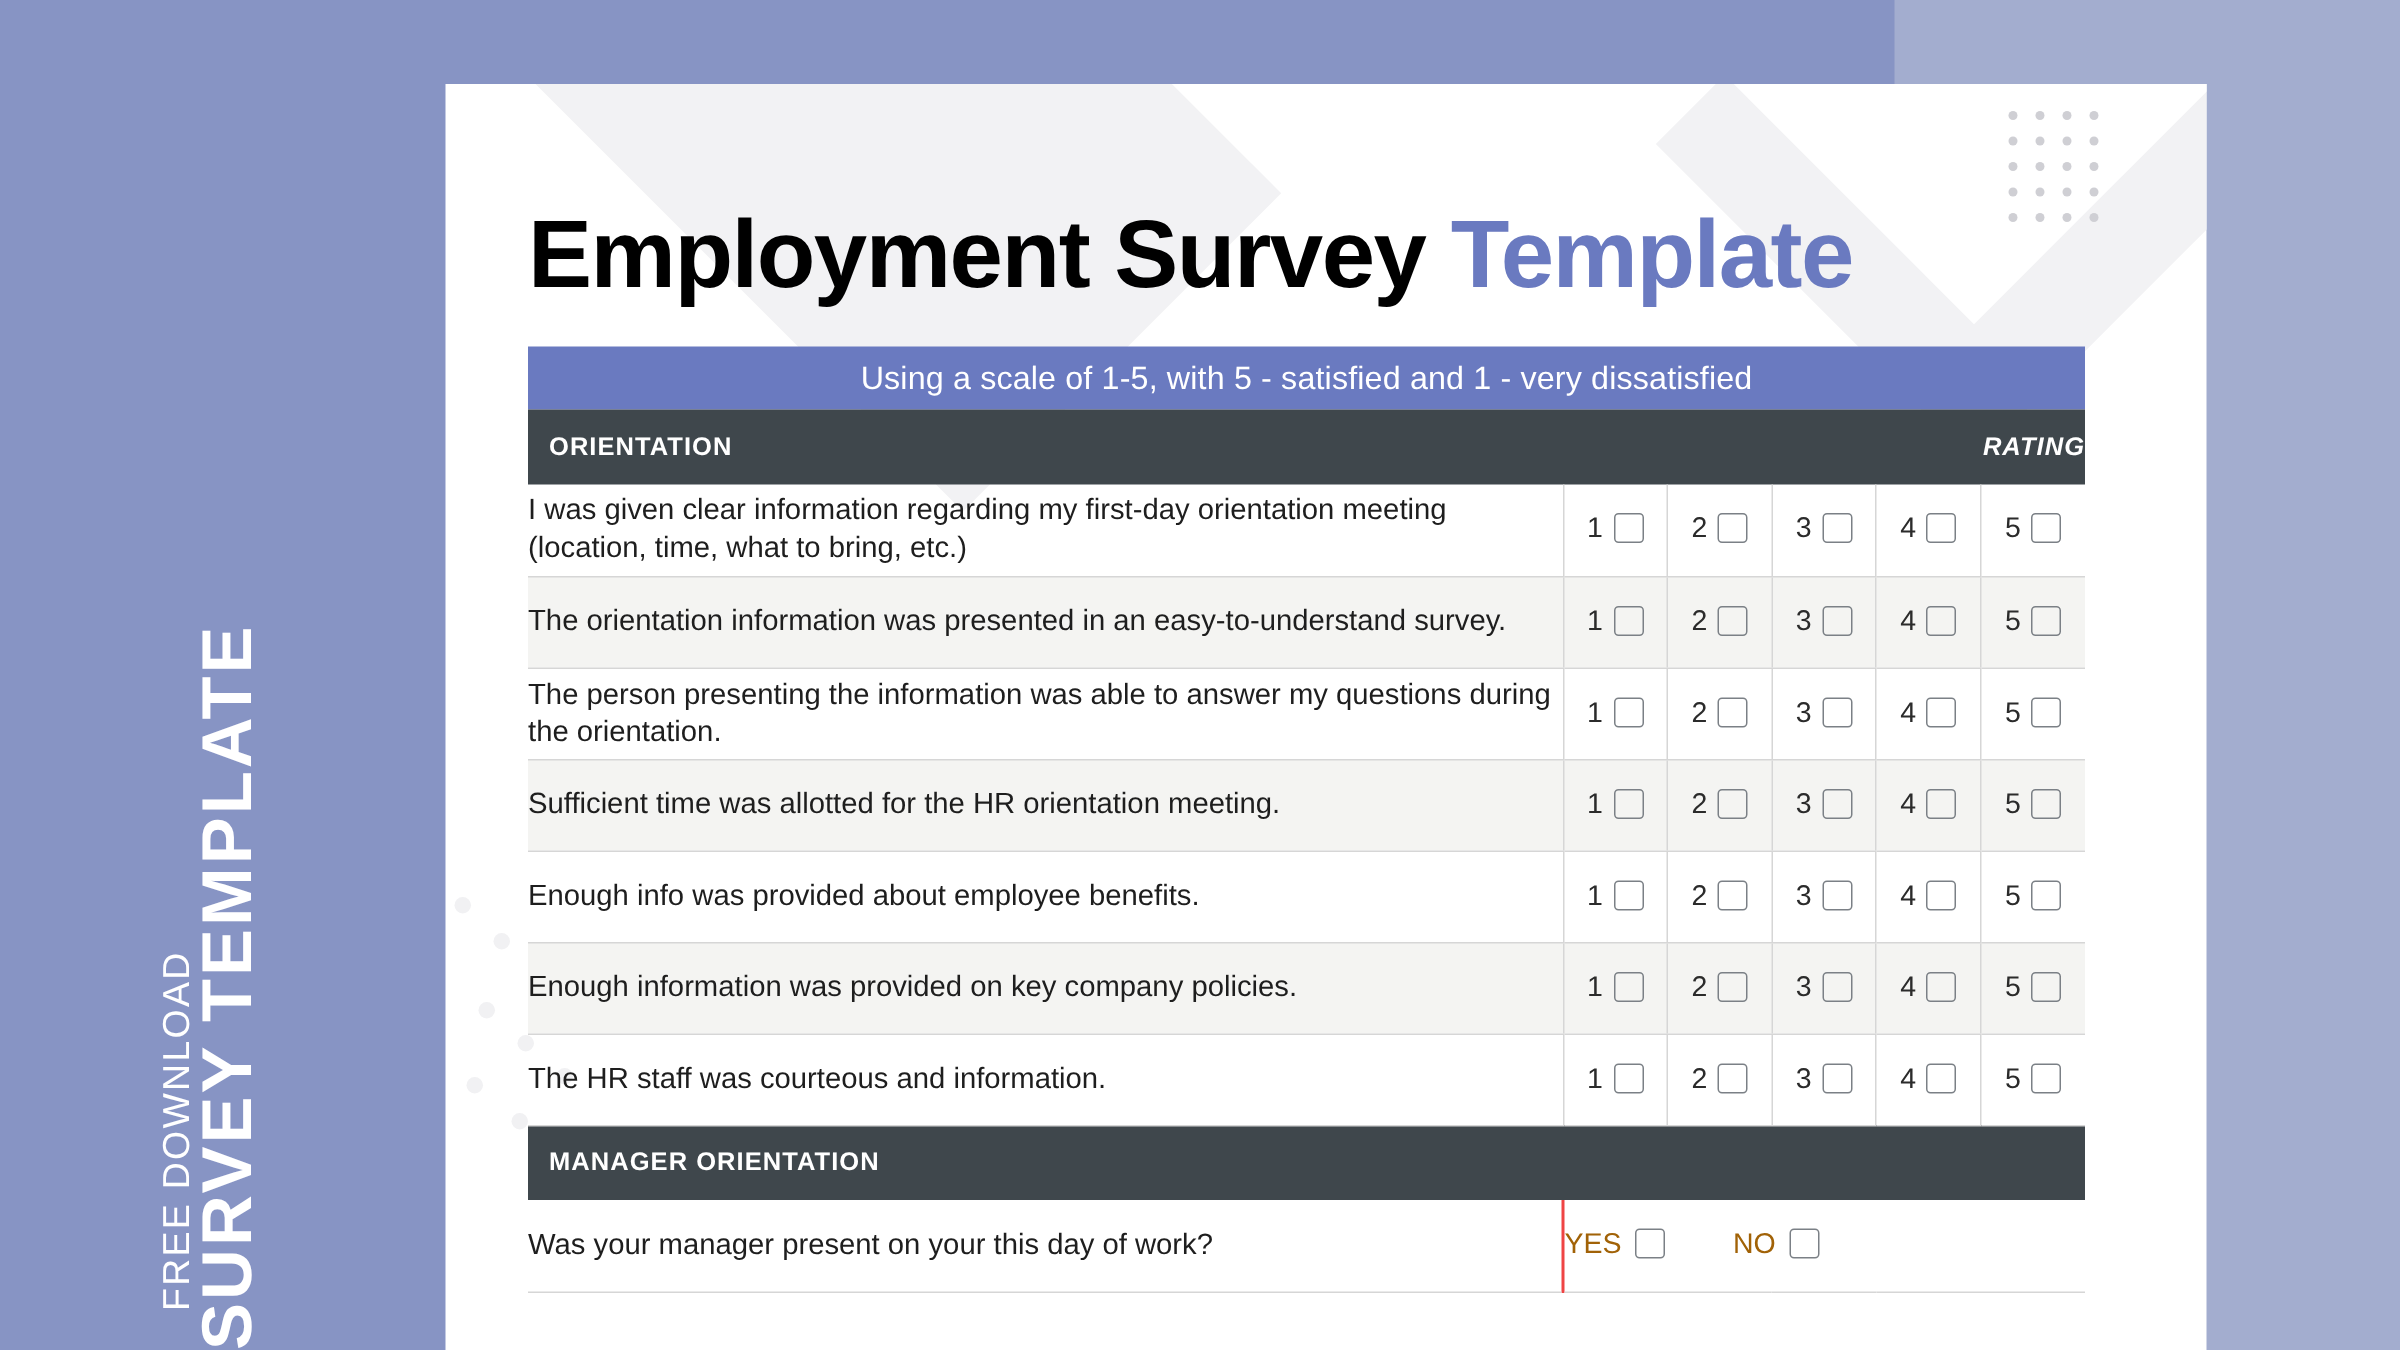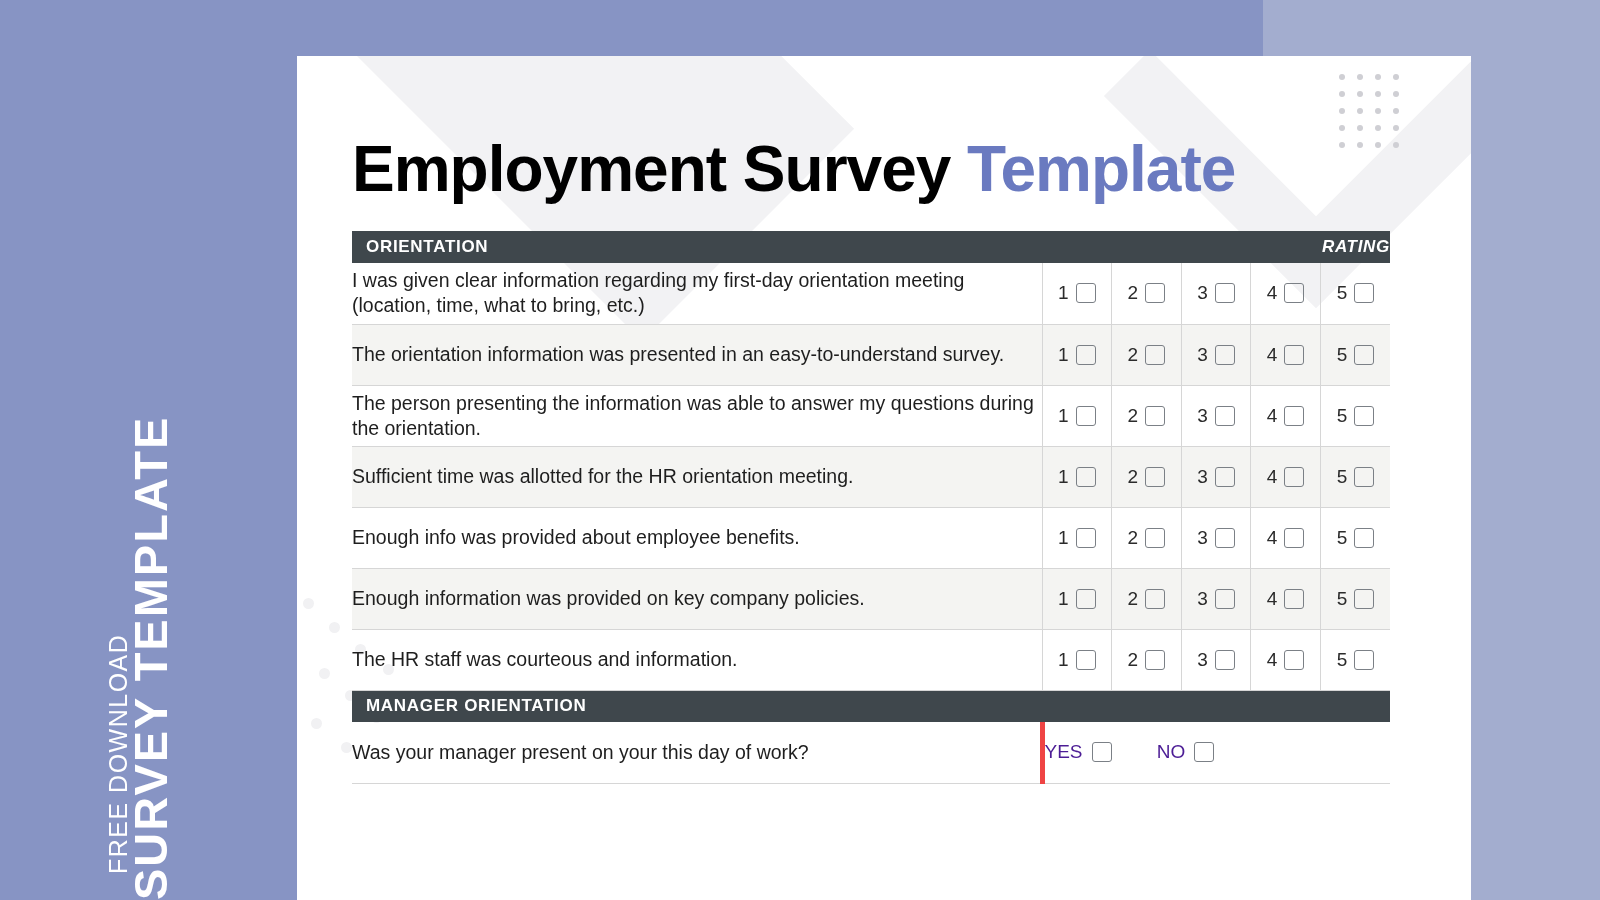--- a/index.html
+++ b/index.html
@@ -163,21 +163,21 @@
     font-size: 21.5px;
     font-weight: normal;
     text-align: center;
     height: 42px;
     letter-spacing: 0.1px;
   }
 
   .sec-head {
     background: #3f474c;
     color: #ffffff;
-    height: 32px;
+    height: 50px;
     font-size: 17px;
     font-weight: bold;
     letter-spacing: 0.7px;
   }
   .sec-head .left  { padding-left: 14px; text-align: left; }
   .sec-head .right { text-align: right; font-style: italic; }
 
   tr.q-row td { border-bottom: 1px solid #d6d6d6; }
   tr.q-row.alt td { background: #f4f4f2; }
 
@@ -201,25 +201,25 @@
   .cbox {
     display: inline-block;
     width: 20px; height: 20px;
     border: 1.6px solid #7b8086;
     border-radius: 3px;
     background: transparent;
     vertical-align: -4px;
   }
 
   td.yesno {
-    border-left: 5px solid #ef4444;
+    border-left: 2px solid #ef4444;
     vertical-align: middle;
     padding-left: 16px;
     font-size: 19px;
-    color: #4c1d95;
+    color: #a16207;
     white-space: nowrap;
   }
   td.yesno .opt { display: inline-block; margin-right: 40px; }
   td.yesno .num { margin-right: 9px; }
 </style>
 </head>
 <body>
 
 <div id="stage">
 
@@ -284,20 +284,23 @@
         <colgroup>
           <col style="width:690px">
           <col style="width:69.6px">
             <col style="width:69.6px">
             <col style="width:69.6px">
           <col style="width:69.6px">
             <col style="width:69.6px">
         </colgroup>
         <tbody>
 
+          <tr>
+            <td class="scale-bar" colspan="6">Using a scale of 1-5, with 5 - satisfied and 1 - very dissatisfied</td>
+          </tr>
 
           <tr class="sec-head">
             <td class="left">ORIENTATION</td>
             <td class="right" colspan="5">RATING</td>
           </tr>
 
           <tr class="q-row">
             <td class="q-text">I was given clear information regarding my first-day orientation meeting (location, time, what to bring, etc.)</td>
             <td class="rate"><span class="num">1</span><span class="cbox"></span></td>
             <td class="rate"><span class="num">2</span><span class="cbox"></span></td>

